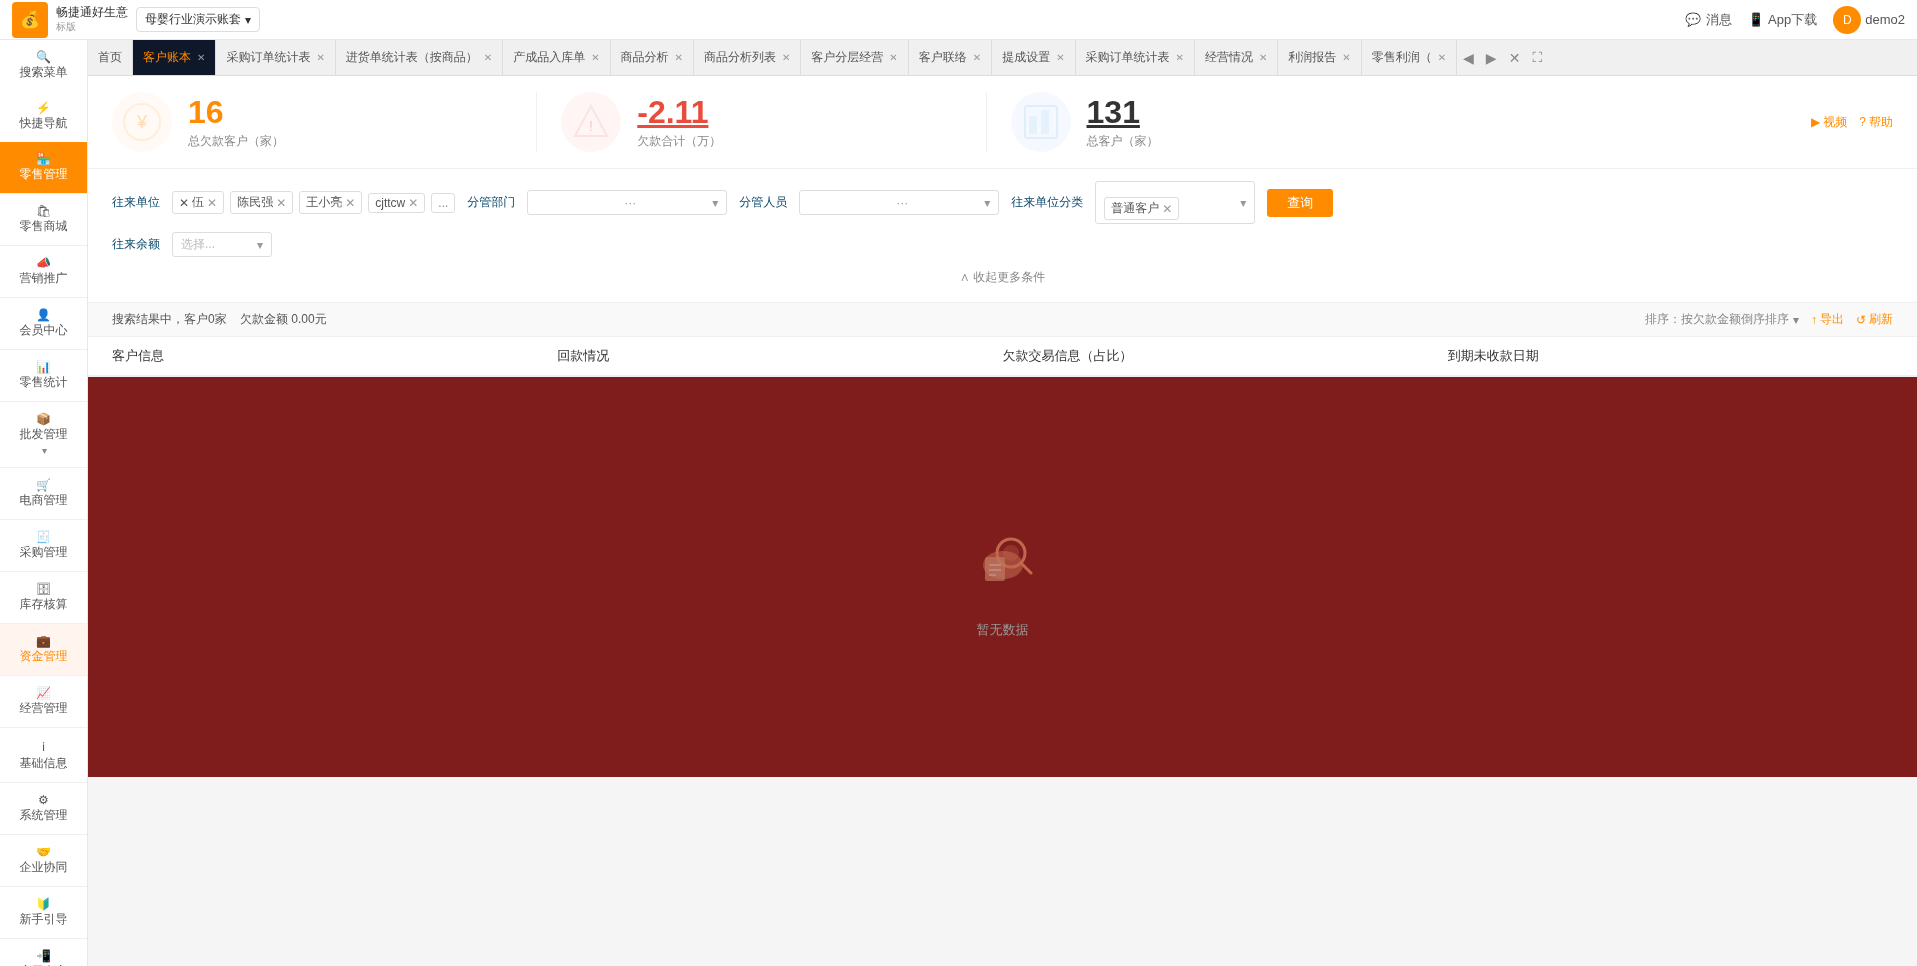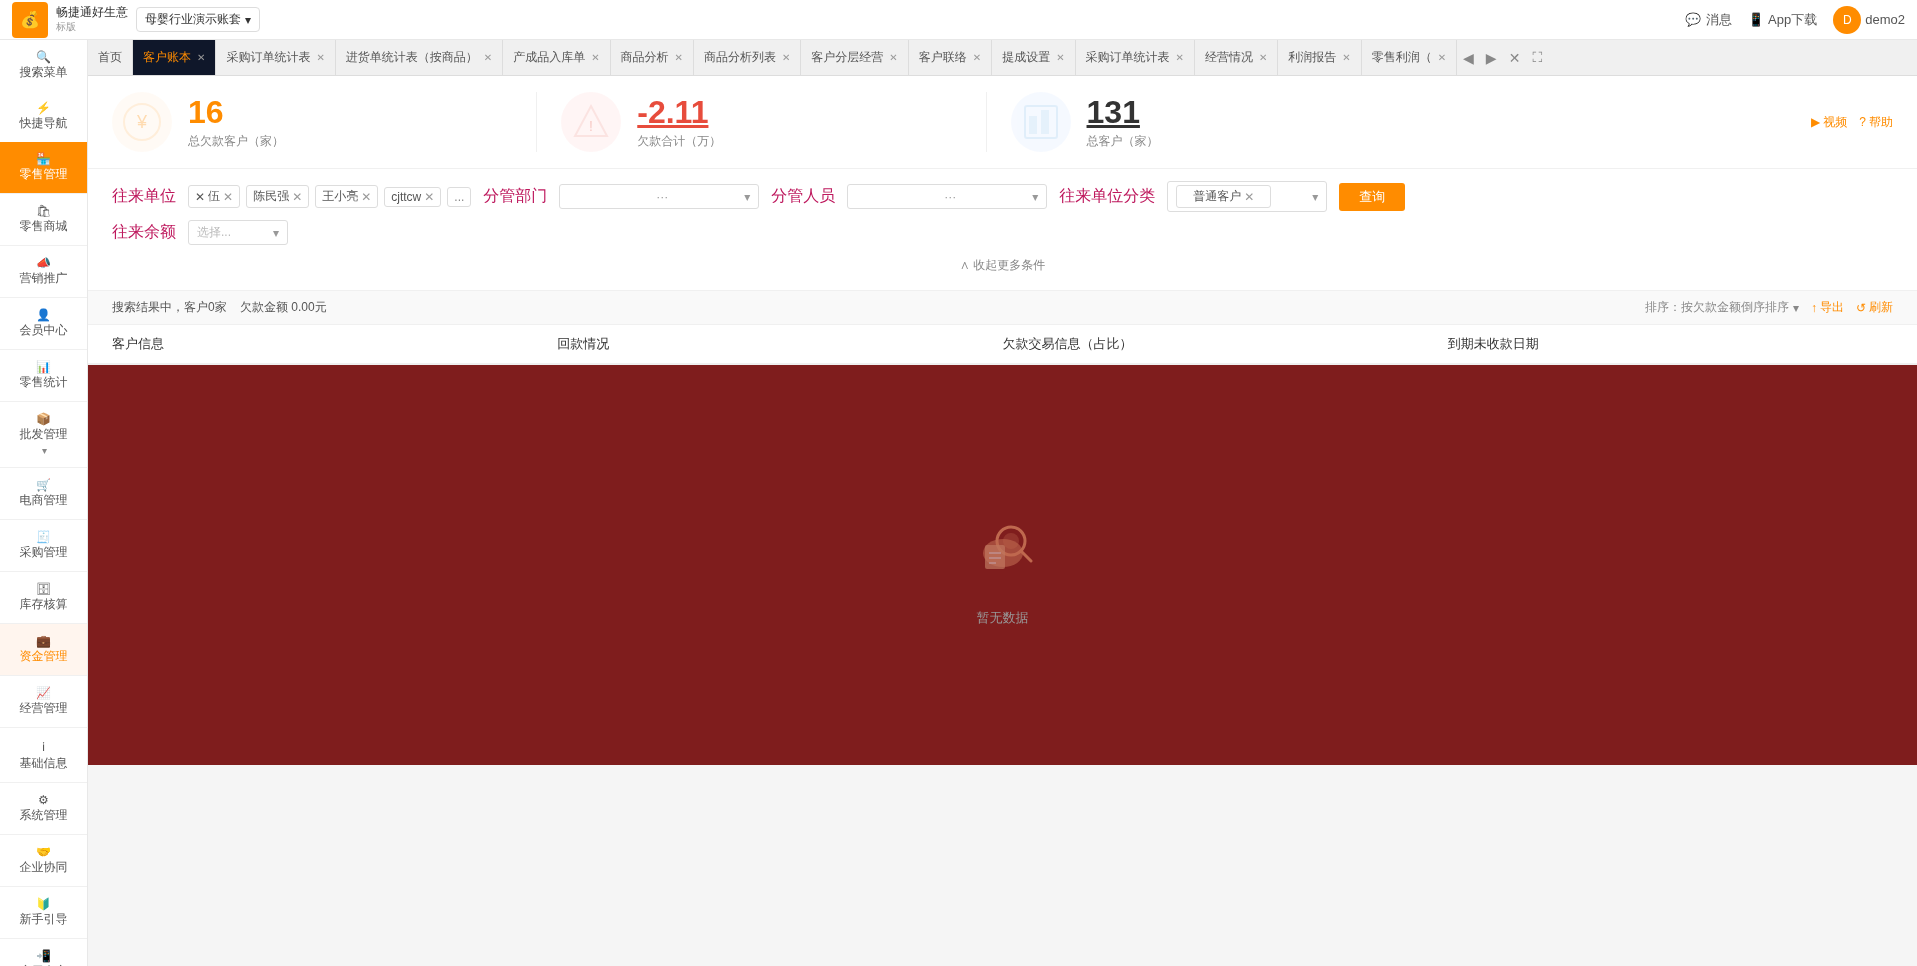--- a/index.html
+++ b/index.html
@@ -214,21 +214,21 @@
       padding: 12px 24px;
       border-bottom: 1px solid #f0f0f0;
     }
     .filter-row {
       display: flex;
       align-items: center;
       gap: 12px;
       margin-bottom: 8px;
       flex-wrap: wrap;
     }
-    .filter-label { font-size: 16px; color: #be185d; white-space: nowrap; text-align: center; }
+    .filter-label { font-size: 12px; color: #0c4a6e; white-space: nowrap; text-align: center; }
     .filter-tags {
       display: flex;
       align-items: center;
       gap: 6px;
       flex-wrap: wrap;
     }
     .filter-tag {
       display: flex;
       align-items: center;
       gap: 3px;
@@ -373,24 +373,25 @@
       font-size: 13px;
     }
 
     
     .classifier-tag {
       display: flex;
       align-items: center;
       gap: 3px;
       border: 1px solid #ddd;
       border-radius: 3px;
-      padding: 2px 16px;
+      padding: 2px 6px;
       font-size: 12px;
       color: #555;
       background: #fff;
+      margin-top: 12px;
     }
   </style>
 </head>
 <body>
 
 <div class="top-header">
   <div class="logo-area">
     <div class="logo-icon">💰</div>
     <div>
       <div class="logo-text">畅捷通好生意</div>

